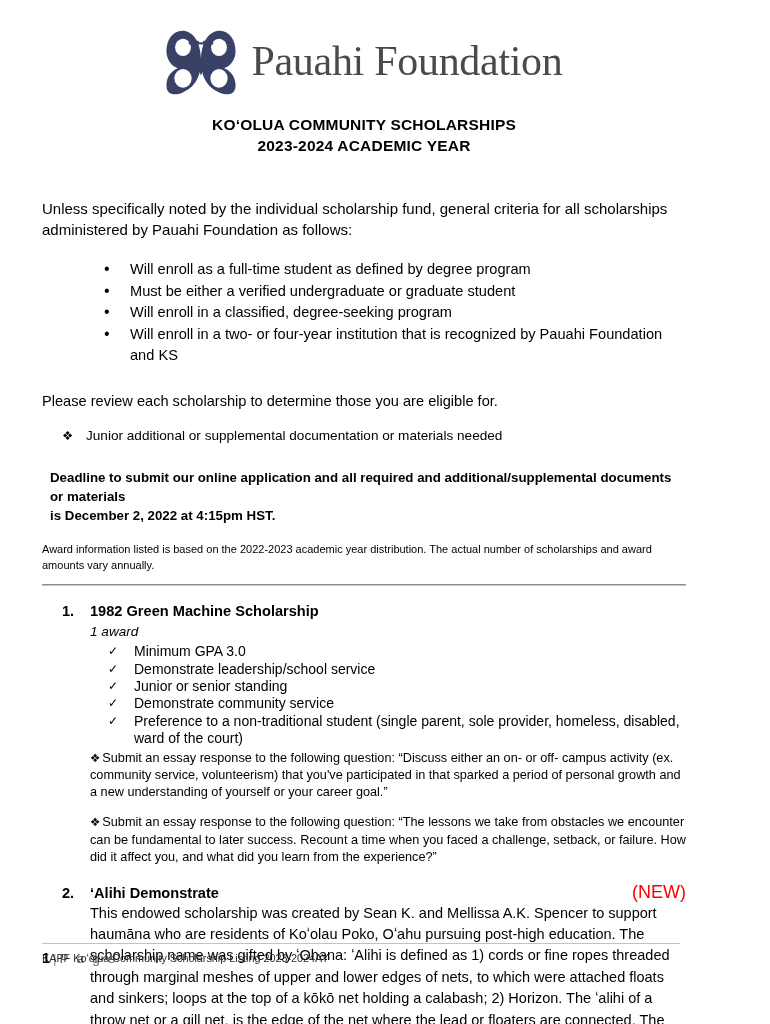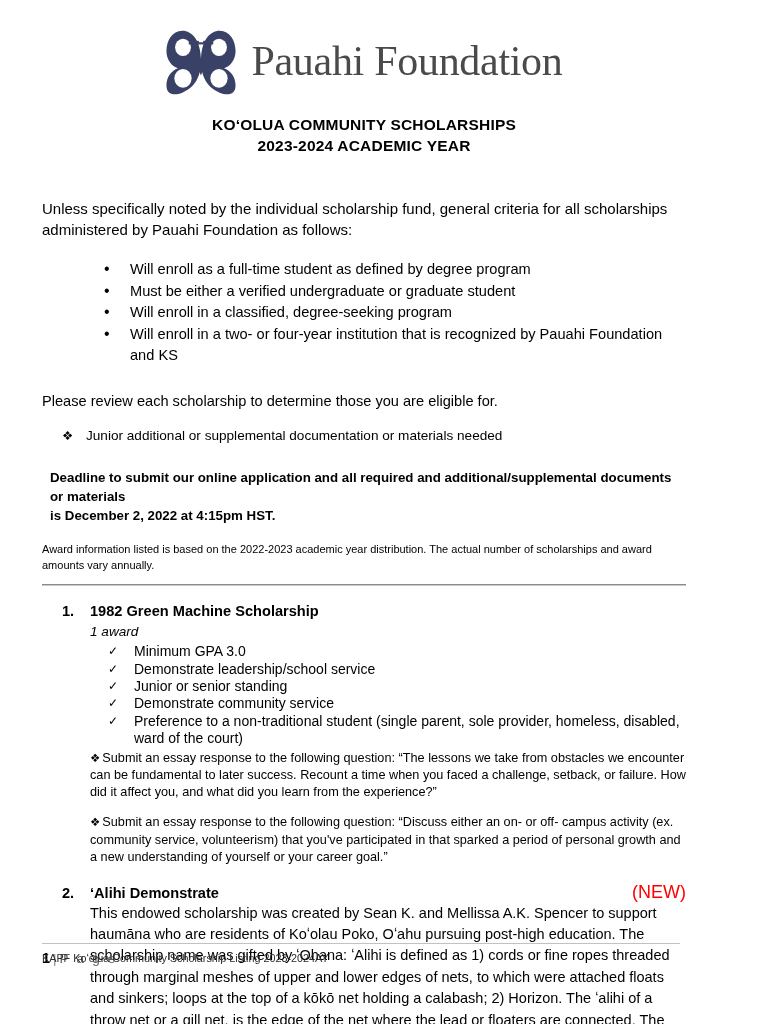--- a/index.html
+++ b/index.html
@@ -310,22 +310,22 @@
     </div>
     <div class="sch-body">
       <div class="award-count">1 award</div>
       <ul class="checks">
         <li>Minimum GPA 3.0</li>
         <li>Demonstrate leadership/school service</li>
         <li>Junior or senior standing</li>
         <li>Demonstrate community service</li>
         <li>Preference to a non-traditional student (single parent, sole provider, homeless, disabled, ward of the court)</li>
       </ul>
+      <p class="essay"><span class="fleuron-inline">❖</span><span>Submit an essay response to the following question: “Discuss either an on- or off- campus activity (ex. community service, volunteerism) that you've participated in that sparked a period of personal growth and a new understanding of yourself or your career goal.”</span></p>
       <p class="essay"><span class="fleuron-inline">❖</span><span>Submit an essay response to the following question: “The lessons we take from obstacles we encounter can be fundamental to later success. Recount a time when you faced a challenge, setback, or failure. How did it affect you, and what did you learn from the experience?”</span></p>
-      <p class="essay"><span class="fleuron-inline">❖</span><span>Submit an essay response to the following question: “Discuss either an on- or off- campus activity (ex. community service, volunteerism) that you've participated in that sparked a period of personal growth and a new understanding of yourself or your career goal.”</span></p>
     </div>
   </div>
 
   <div class="scholarship">
     <div class="sch-head">
       <span class="sch-num">2.</span>
       <span class="sch-name">ʻAlihi Demonstrate</span>
       <span class="badge-new" style="color:#FF0000">(NEW)</span>
     </div>
     <div class="sch-body">

